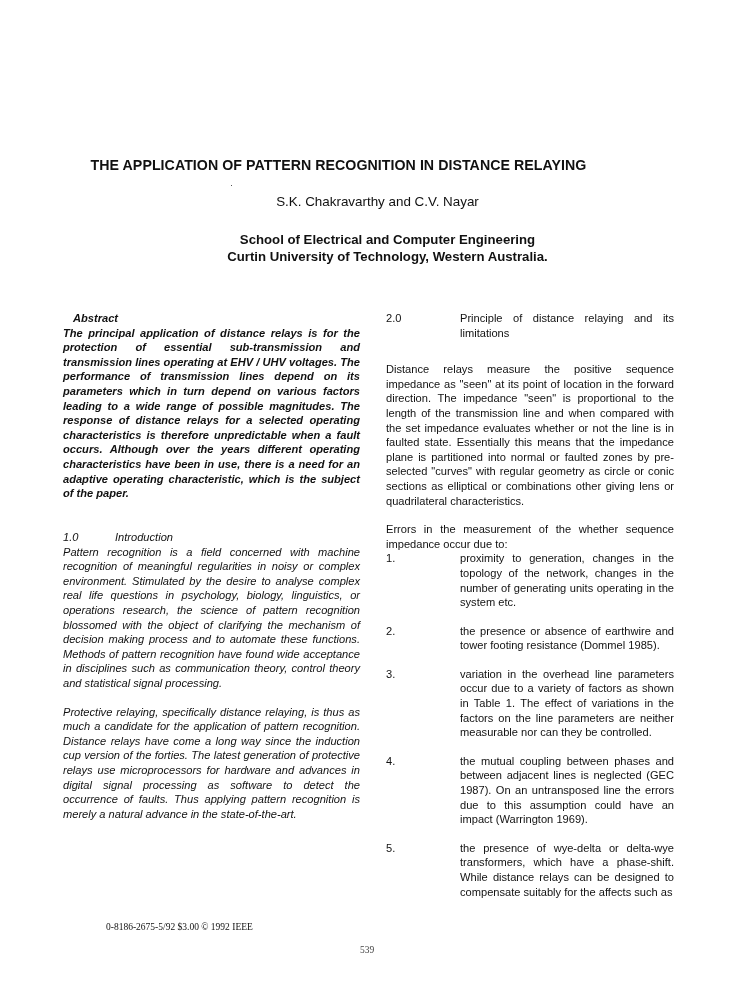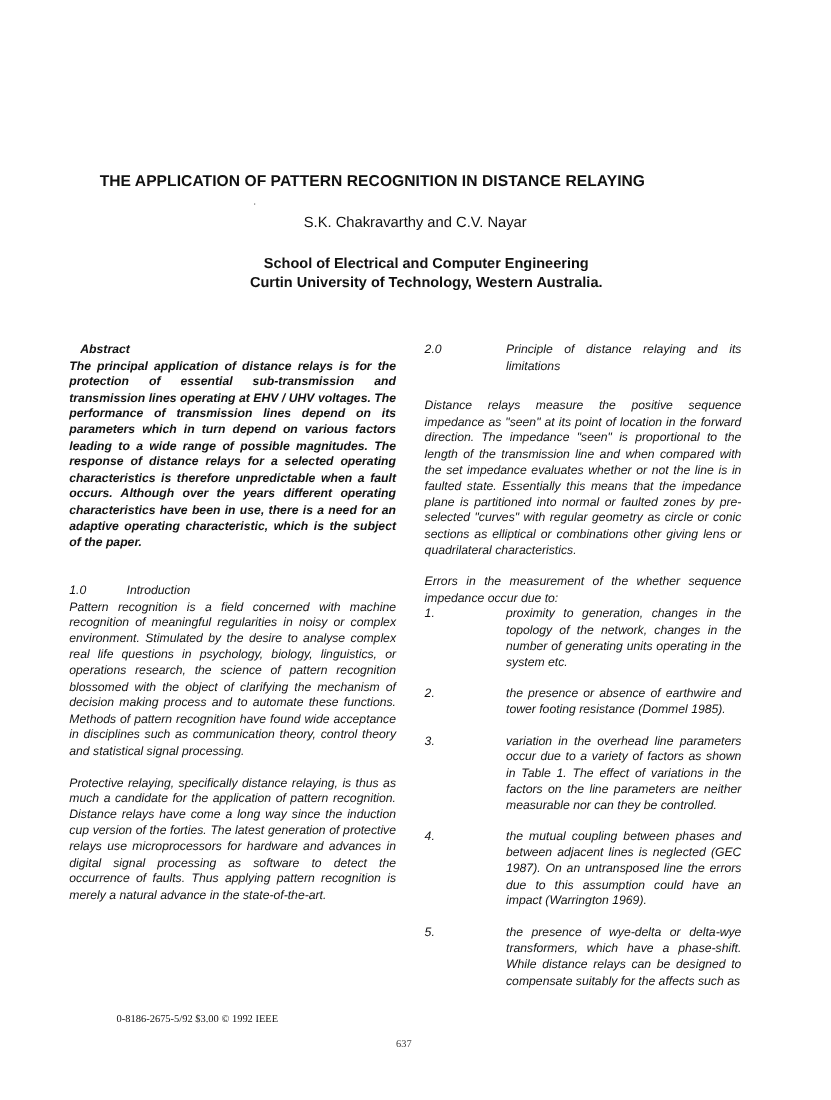--- a/index.html
+++ b/index.html
@@ -2,21 +2,21 @@
 <html><head>
 <meta charset="utf-8">
 <style>
   html, body { margin: 0; padding: 0; background: #ffffff; }
   body { width: 755px; height: 1000px; position: relative; overflow: hidden; color: #111; font-family: "Liberation Sans", sans-serif; }
   .title { position: absolute; top: 157px; left: 0; width: 677px; text-align: center; font-weight: bold; font-size: 14.2px; letter-spacing: 0.05px; }
   .authors { position: absolute; top: 194px; left: 0; width: 755px; text-align: center; font-size: 13.4px; }
   .affil { position: absolute; top: 231px; left: 0; width: 775px; text-align: center; font-weight: bold; font-size: 13.2px; line-height: 17px; }
   .col { position: absolute; font-size: 11.1px; line-height: 14.6px; text-align: justify; }
   .col-left { left: 63px; width: 297px; font-style: italic; }
-  .col-right { left: 386px; width: 288px; font-style: italic; }
+  .col-right { left: 386px; width: 288px; }
   .abstract { top: 311px; font-style: italic; font-weight: bold; }
   .abstract .head { display: block; padding-left: 10px; font-weight: bold; }
   .abstract p { margin: 0; text-align: justify; text-align-last: left; }
   .intro { top: 530px; }
   .sec-head { display: flex; font-weight: normal; }
   .sec-head .num { width: 52px; flex-shrink: 0; }
   .col p { margin: 0; }
   .para2 { margin-top: 14px !important; }
   .sec2 { top: 311px; }
   .sec2 .sec-head .num { width: 74px; }
@@ -82,13 +82,13 @@
       <span class="itxt">the mutual coupling between phases and between adjacent lines is neglected (GEC 1987). On an untransposed line the errors due to this assumption could have an impact (Warrington 1969).</span>
     </div>
     <div class="item">
       <span class="inum">5.</span>
       <span class="itxt">the presence of wye-delta or delta-wye transformers, which have a phase-shift. While distance relays can be designed to compensate suitably for the affects such as</span>
     </div>
   </div>
 </div>
 
 <div class="footer">0-8186-2675-5/92 $3.00 © 1992 IEEE</div>
-<div class="pagenum">637</div>
+<div class="pagenum">539</div>
 
 </body></html>

